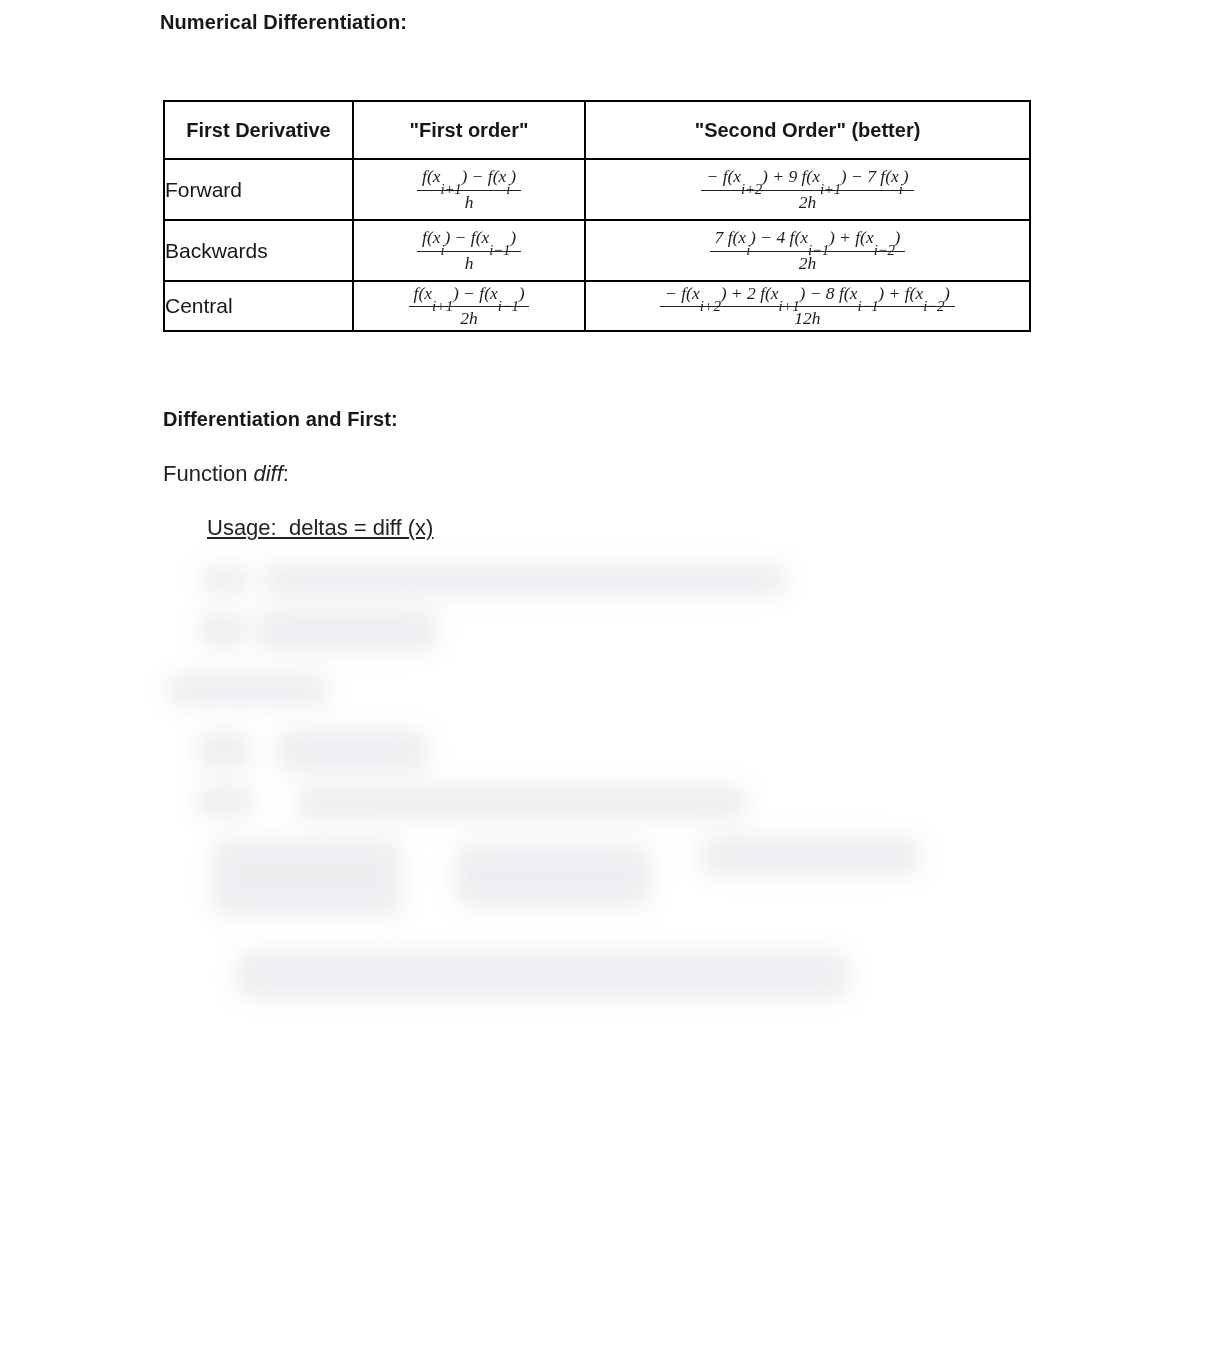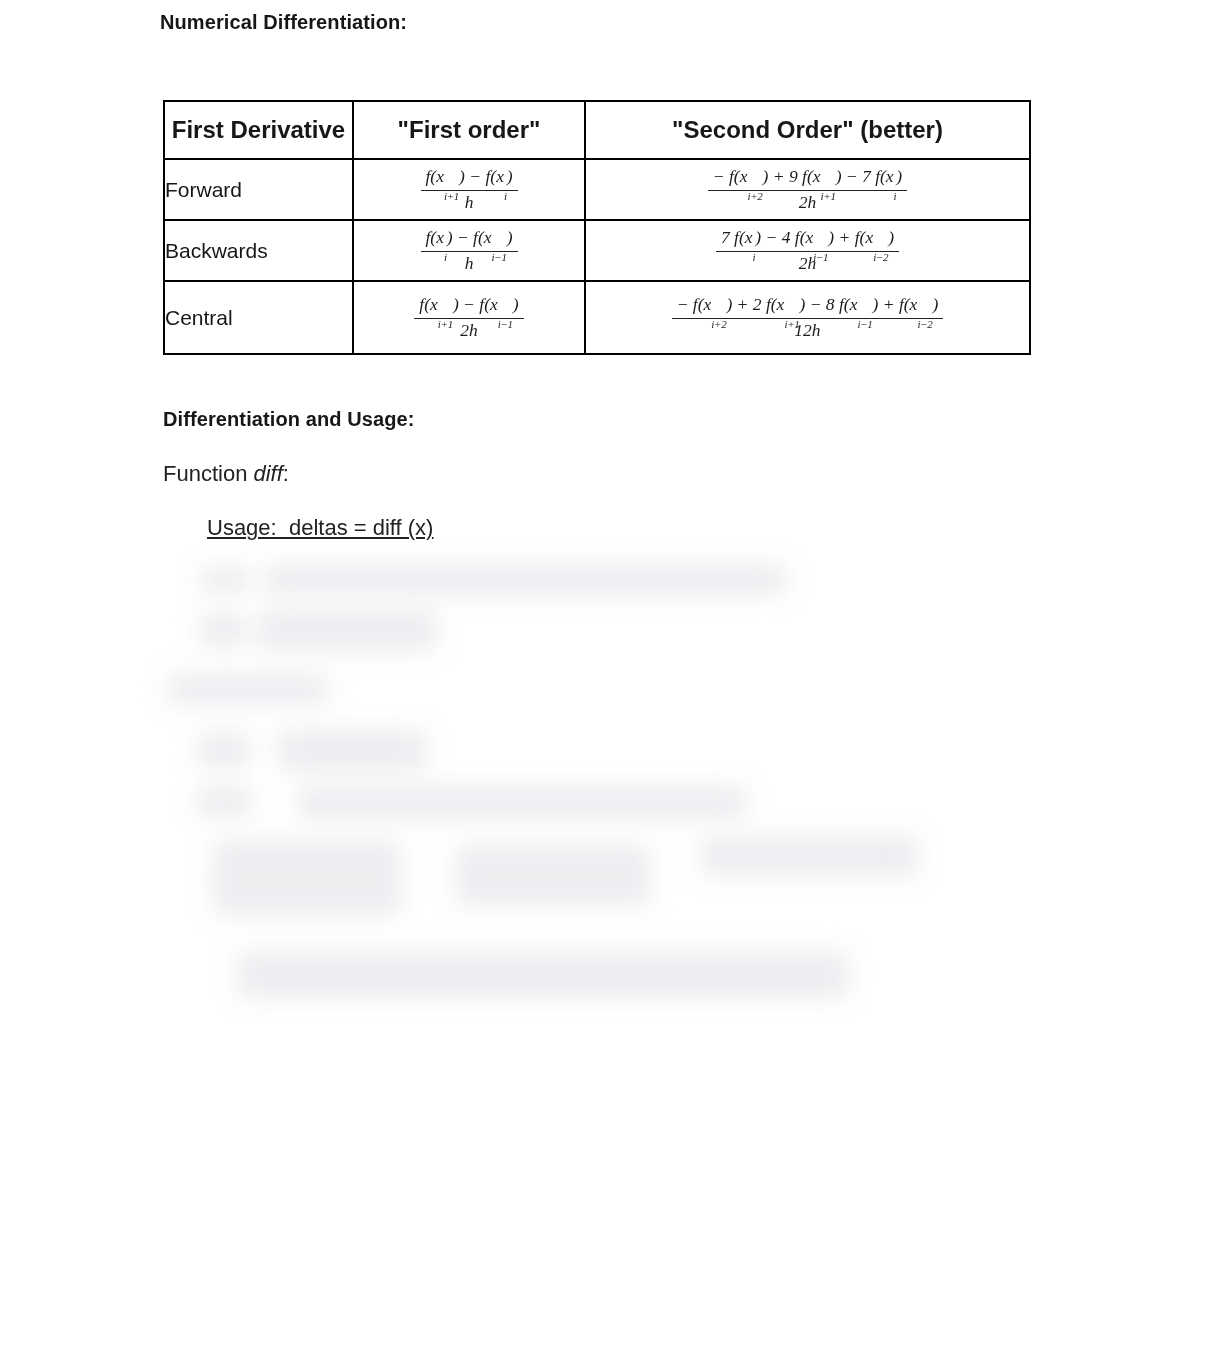--- a/index.html
+++ b/index.html
@@ -28,21 +28,21 @@
     table-layout: fixed;
     width: 866px;
   }
   table.fd-table td, table.fd-table th {
     border: 2px solid #000;
     padding: 0;
     vertical-align: middle;
     overflow: hidden;
   }
   th.hdr {
-    font-size: 24px; font-weight: bold; color: #171717;
+    font-size: 20px; font-weight: bold; color: #171717;
     text-align: center;
   }
   td.rowlabel {
     font-size: 21px; font-weight: normal; color: #171717;
     text-align: left; padding-left: 9px;
   }
   td.formula-cell {
     text-align: center;
     font-family: "Liberation Serif", serif;
     font-style: italic;
@@ -51,23 +51,23 @@
   }
   .frac { display: inline-block; text-align: center; vertical-align: middle; }
   .frac .num {
     display: block;
     border-bottom: 1.4px solid #222;
     padding: 0 5px 2px 5px;
     line-height: 1.25;
   }
   .frac .den { display: block; padding-top: 1px; line-height: 1.2; }
   .frac sub {
-    font-size: 11px;
+    font-size: 15px;
     vertical-align: baseline;
-    position: relative; top: 18px;
+    position: relative; top: 12px;
     letter-spacing: -0.3px;
     margin-top: 38px;
   }
 
   
   .blob {
     position: absolute;
     background: #e2e4e8;
     border-radius: 14px;
     filter: blur(11px);
@@ -103,34 +103,34 @@
     </tr>
     <tr style="height:61px">
       <td class="rowlabel">Backwards</td>
       <td class="formula-cell">
         <span class="frac"><span class="num"><span>f(x</span><sub>i</sub><span>) − f(x</span><sub>i−1</sub><span>)</span></span><span class="den">h</span></span>
       </td>
       <td class="formula-cell">
         <span class="frac"><span class="num"><span>7 f(x</span><sub>i</sub><span>) − 4 f(x</span><sub>i−1</sub><span>) + f(x</span><sub>i−2</sub><span>)</span></span><span class="den">2h</span></span>
       </td>
     </tr>
-    <tr style="height:73px">
+    <tr style="height:50px">
       <td class="rowlabel">Central</td>
       <td class="formula-cell">
         <span class="frac"><span class="num"><span>f(x</span><sub>i+1</sub><span>) − f(x</span><sub>i−1</sub><span>)</span></span><span class="den">2h</span></span>
       </td>
       <td class="formula-cell">
         <span class="frac"><span class="num"><span>− f(x</span><sub>i+2</sub><span>) + 2 f(x</span><sub>i+1</sub><span>) − 8 f(x</span><sub>i−1</sub><span>) + f(x</span><sub>i−2</sub><span>)</span></span><span class="den">12h</span></span>
       </td>
     </tr>
   </tbody>
     </table>
 </div>
 
-<div class="abs section-title" style="left:163px; top:408px;">Differentiation and Usage:</div>
+<div class="abs section-title" style="left:163px; top:408px;">Differentiation and First:</div>
 
 <div class="abs body-line" style="left:163px; top:461px;">
   <span>Function </span><span class="italic">diff</span><span>:</span>
 </div>
 
 <div class="abs body-line pre" style="left:207px; top:515px;">Usage:  deltas = diff (x)</div>
 
 <div id="blobs" class="abs" style="left:0; top:0; width:1224px; height:1351px; pointer-events:none;">
     <div class="blob" style="left: 198px; top: 566px; width: 54px; height: 28px;"></div>
     <div class="blob" style="left: 262px; top: 563px; width: 526px; height: 33px;"></div>

